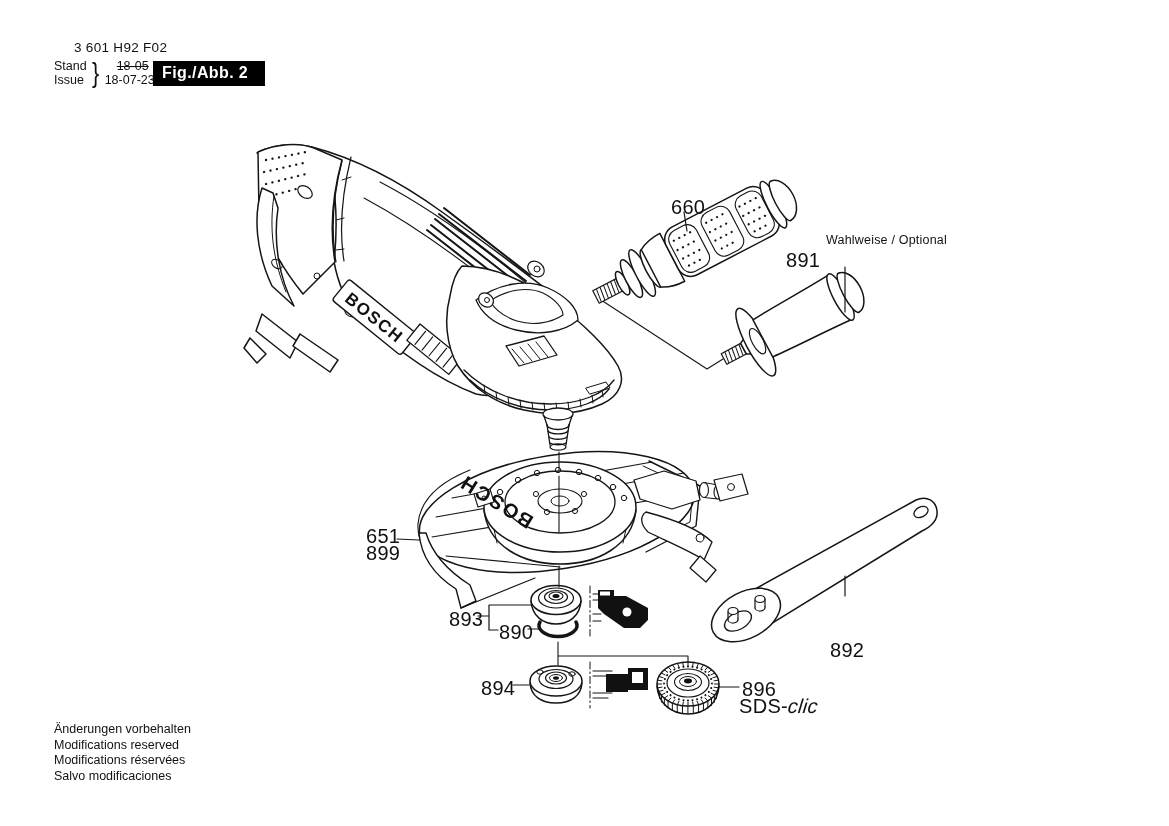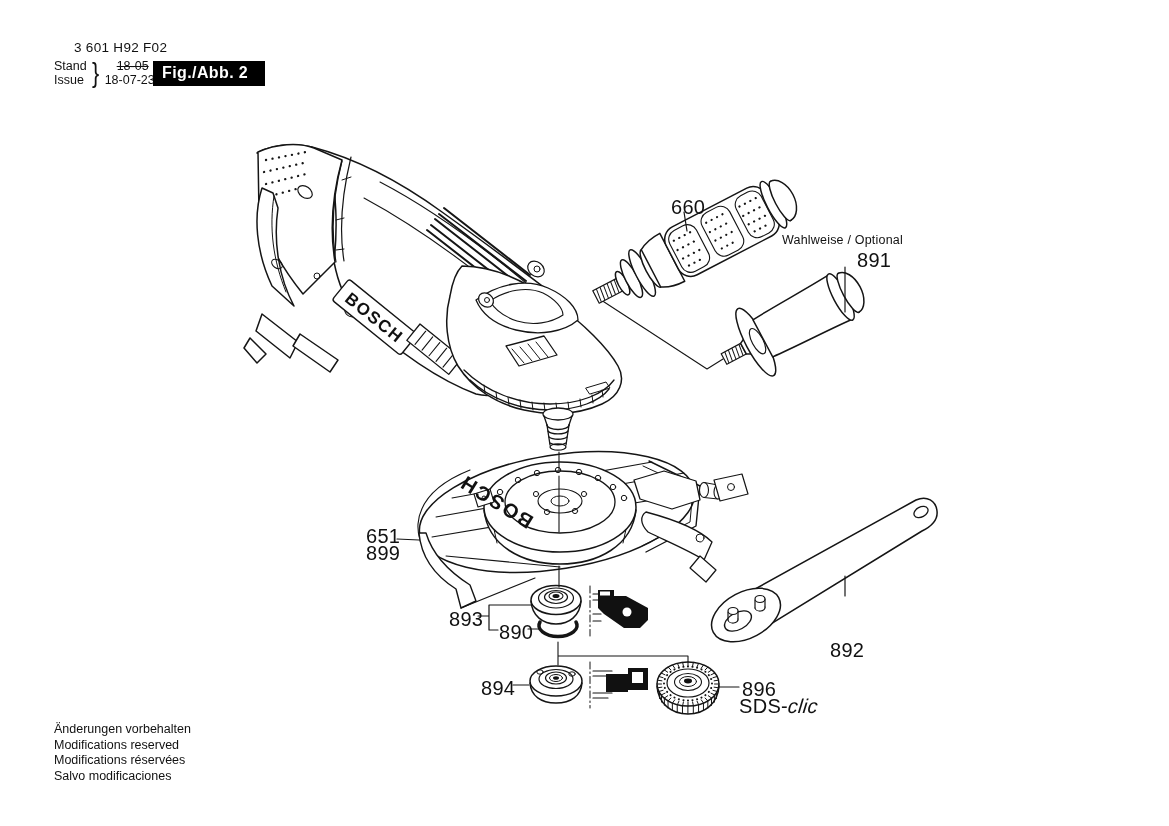--- a/index.html
+++ b/index.html
@@ -339,22 +339,22 @@
   <span class="brace">}</span>
   <span class="col">
     <span class="struck" style="display:block;">18-05</span>
     <span style="display:block;text-align:center;">18-07-23</span>
   </span>
 </div>
 
 <div class="abs figbadge">Fig./Abb. 2</div>
 
 <div class="abs plabel" style="left:671px;top:196px;">660</div>
-<div class="abs note" style="left:782px;top:233px;">Wahlweise / Optional</div>
-<div class="abs plabel" style="left:857px;top:249px;text-align:right;">891</div>
+<div class="abs note" style="left:826px;top:233px;">Wahlweise / Optional</div>
+<div class="abs plabel" style="left:786px;top:249px;text-align:right;">891</div>
 
 <div class="abs plabel guardlbl" style="left:366px;top:528px;text-align:center;">
   <span>651</span>
   <span>899</span>
 </div>
 
 <div class="abs plabel" style="left:449px;top:608px;">893</div>
 <div class="abs plabel" style="left:499px;top:621px;">890</div>
 <div class="abs plabel" style="left:481px;top:677px;">894</div>
 

